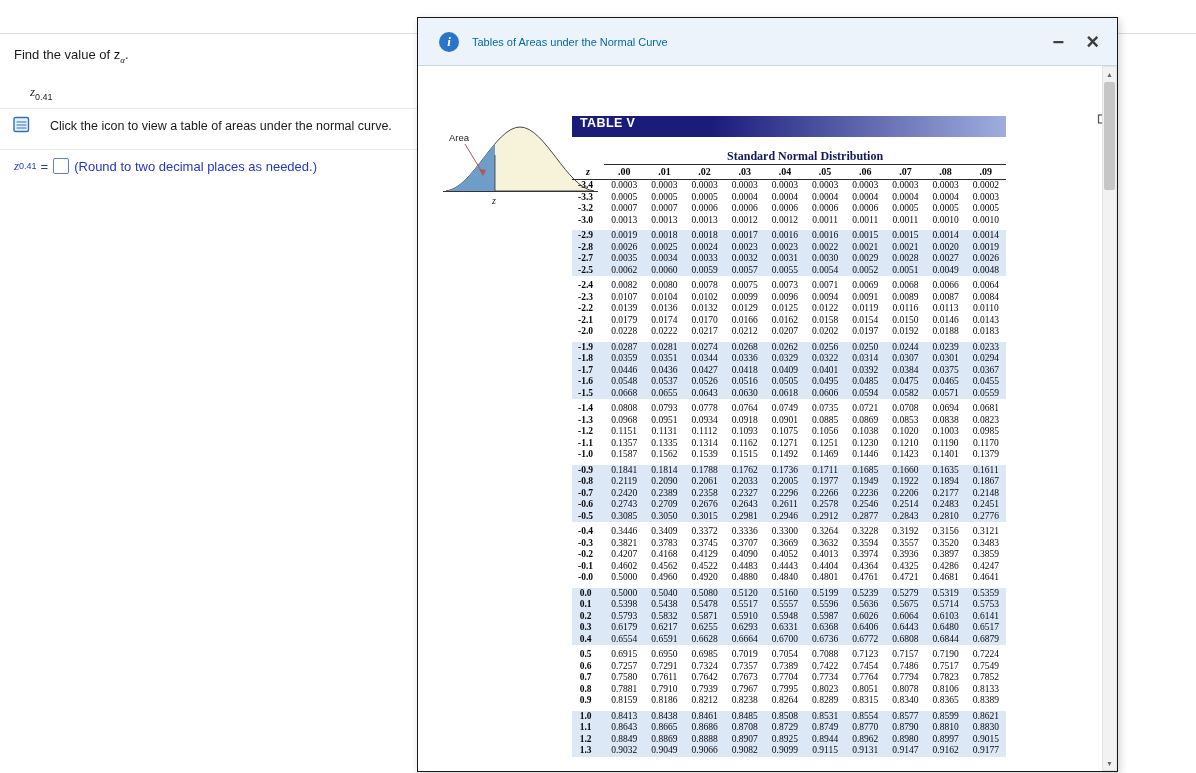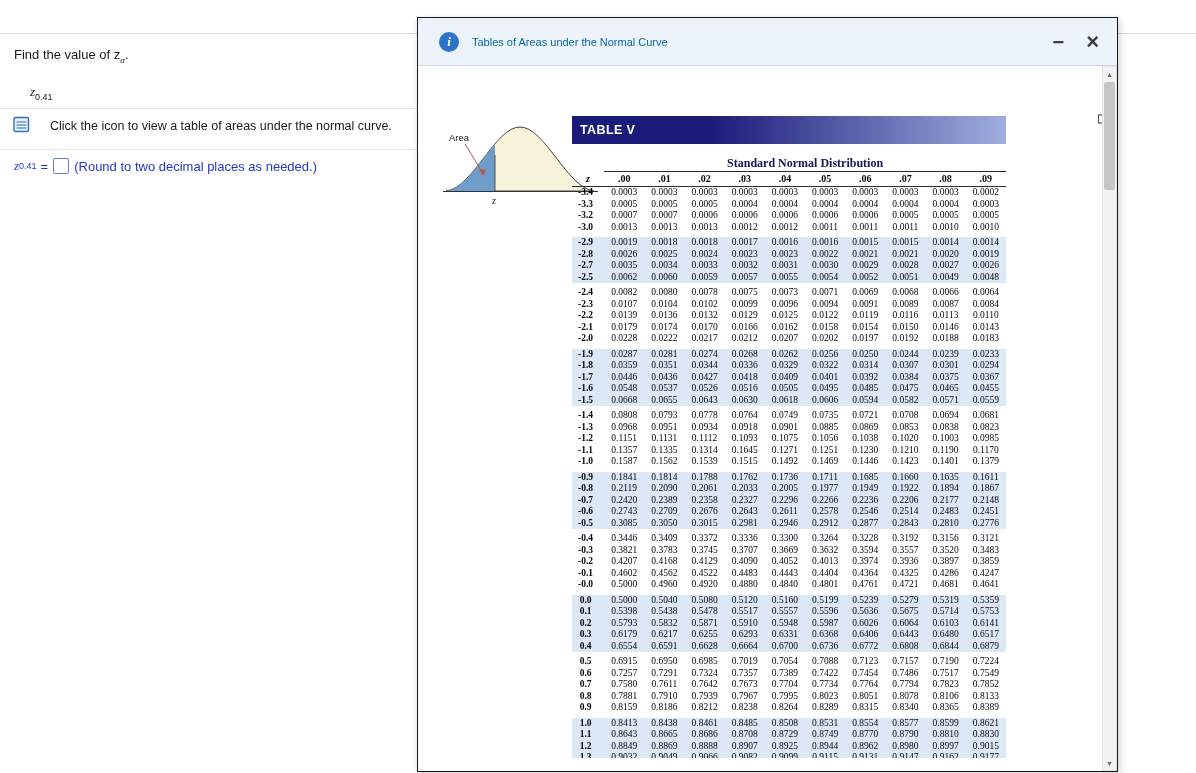--- a/index.html
+++ b/index.html
@@ -35,22 +35,22 @@
   .curve{position:absolute;left:1px;top:17px;}
   .curve .bell{fill:var(--curve-fill);stroke:#454545;stroke-width:1;}
   .curve .tail{fill:var(--curve-tail);stroke:none;}
   .curve .axis{stroke:#333;stroke-width:1;}
   .curve .bound{stroke:#333;stroke-width:.8;}
   .curve .ptr{stroke:#b8544e;stroke-width:1;}
   .curve text{font-family:"Liberation Sans",sans-serif;font-size:9.5px;fill:#222;}
   .curve .axis-lab{font-family:"Liberation Serif",serif;font-style:italic;font-size:10px;}
 
   .tablewrap{position:absolute;left:130px;top:16px;width:434px;}
-  .tablev-bar{height:28px;background:linear-gradient(90deg,var(--header-grad-left) 0%,var(--header-grad-left) 32%,var(--header-grad-right) 100%);
-              color:#fff;font-weight:bold;font-size:12.5px;letter-spacing:.4px;display:flex;align-items:center;padding-left:8px;box-sizing:border-box;}
+  .tablev-bar{height:21px;background:linear-gradient(90deg,var(--header-grad-left) 0%,var(--header-grad-left) 32%,var(--header-grad-right) 100%);
+              color:#fff;font-weight:bold;font-size:12.5px;letter-spacing:.4px;display:flex;align-items:flex-start;padding-left:8px;box-sizing:border-box;}
   table.ztable{border-collapse:collapse;table-layout:fixed;width:100%;margin-top:12px;
                font-family:"Liberation Serif",serif;color:#05050a;}
   .ztable th,.ztable td{padding:0;font-size:9.5px;line-height:11.5px;text-align:center;font-weight:normal;overflow:hidden;}
   .ztable thead .subtitle{font-weight:bold;font-size:12px;line-height:15px;color:#101a56;border-bottom:1px solid #2a2a2a;}
   .ztable thead .cols th{font-weight:bold;font-size:10px;line-height:14px;border-bottom:1px solid #2a2a2a;}
   .ztable thead .cols th.zh{font-style:italic;}
   .ztable tbody th{font-weight:bold;text-align:center;padding-right:5px;}
   .ztable tbody.tint{background:var(--band-tint);}
   .ztable tbody.gap td{height:4px;line-height:4px;background:#fff;}
 
@@ -462,21 +462,21 @@
                   <td>0.1038</td>
                   <td>0.1020</td>
                   <td>0.1003</td>
                   <td>0.0985</td>
                 </tr>
                 <tr>
                   <th>-1.1</th>
                   <td>0.1357</td>
                   <td>0.1335</td>
                   <td>0.1314</td>
-                  <td>0.1645</td>
+                  <td>0.1162</td>
                   <td>0.1271</td>
                   <td>0.1251</td>
                   <td>0.1230</td>
                   <td>0.1210</td>
                   <td>0.1190</td>
                   <td>0.1170</td>
                 </tr>
                 <tr>
                   <th>-1.0</th>
                   <td>0.1587</td>

